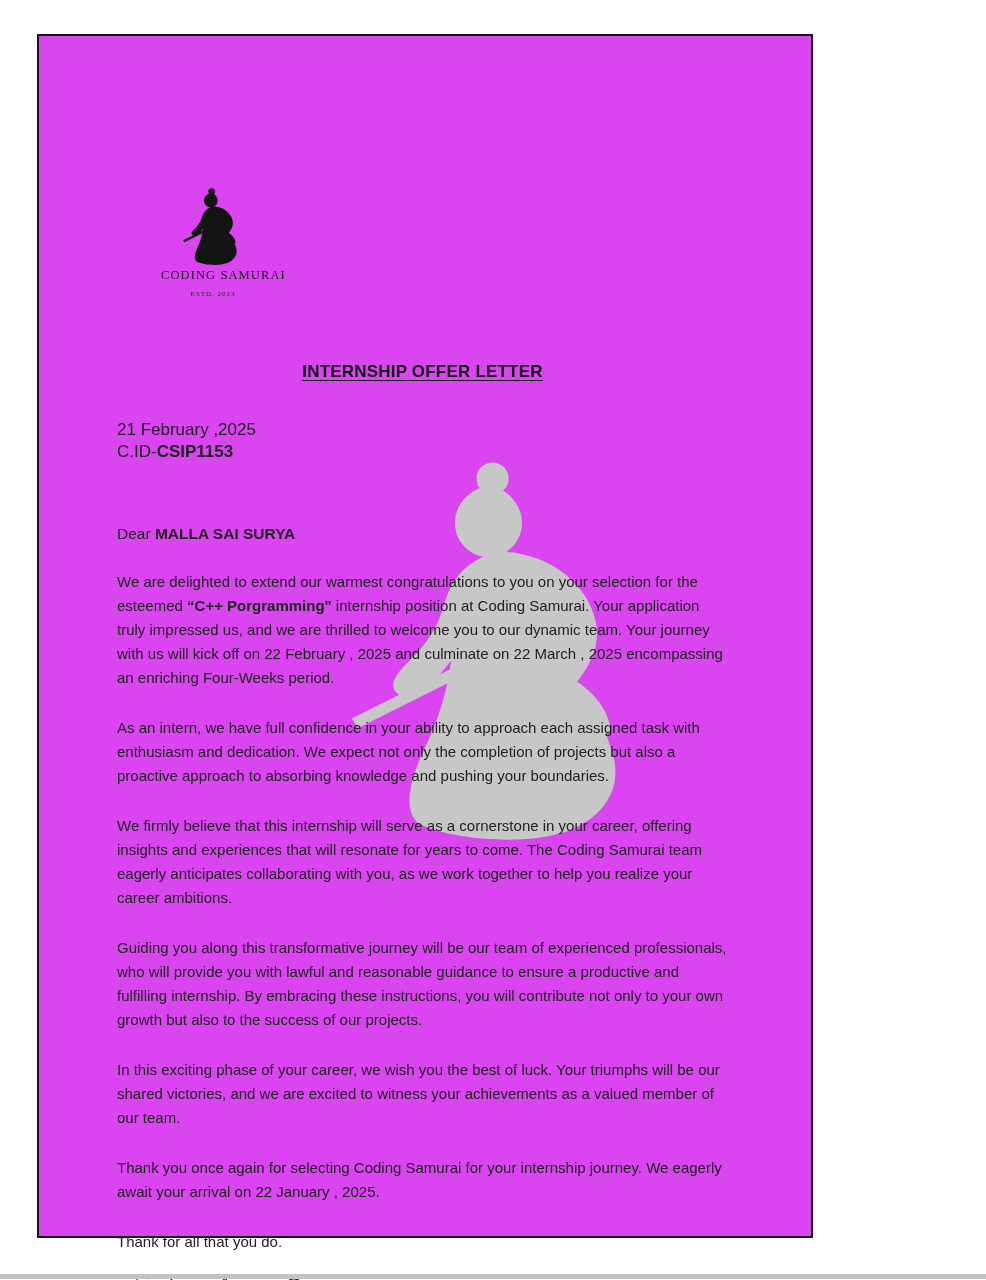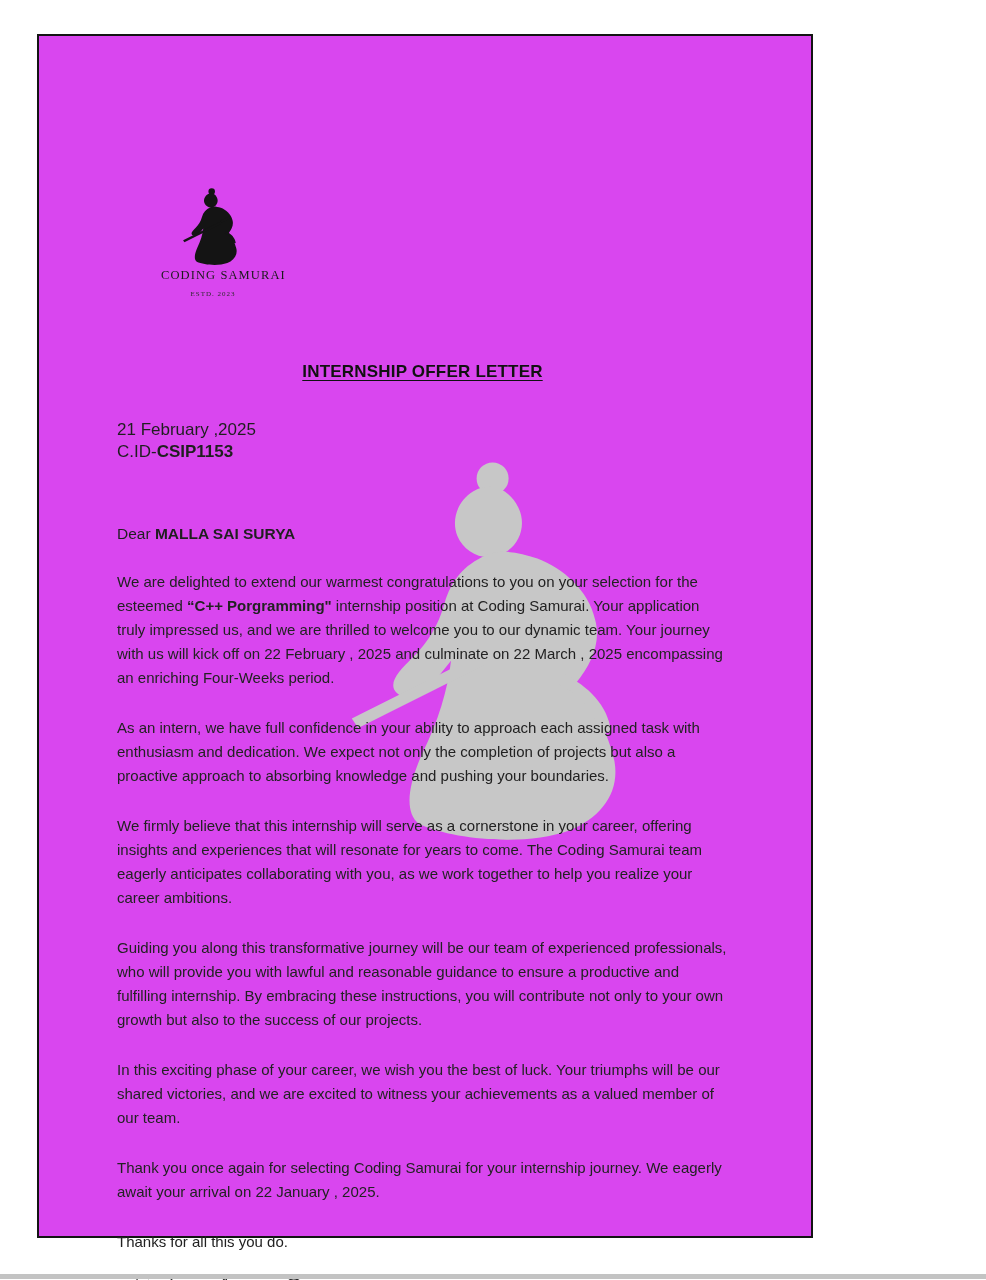--- a/index.html
+++ b/index.html
@@ -147,21 +147,21 @@
     <p class="para">As an intern, we have full confidence in your ability to approach each assigned task with enthusiasm and dedication. We expect not only the completion of projects but also a proactive approach to absorbing knowledge and pushing your boundaries.</p>
 
     <p class="para">We firmly believe that this internship will serve as a cornerstone in your career, offering insights and experiences that will resonate for years to come. The Coding Samurai team eagerly anticipates collaborating with you, as we work together to help you realize your career ambitions.</p>
 
     <p class="para">Guiding you along this transformative journey will be our team of experienced professionals, who will provide you with lawful and reasonable guidance to ensure a productive and fulfilling internship. By embracing these instructions, you will contribute not only to your own growth but also to the success of our projects.</p>
 
     <p class="para">In this exciting phase of your career, we wish you the best of luck. Your triumphs will be our shared victories, and we are excited to witness your achievements as a valued member of our team.</p>
 
     <p class="para">Thank you once again for selecting Coding Samurai for your internship journey. We eagerly await your arrival on 22 January , 2025.</p>
 
-    <p class="para">Thanks for all this you do.</p>
+    <p class="para">Thank for all that you do.</p>
 
     <svg class="signature-svg" viewBox="0 0 300 60" fill="none" stroke="#2b2b2b" stroke-width="1.6" stroke-linecap="round" aria-label="Mohd Arham Qasim">
       <path d="M6,42 C9,26 12,16 14,15 C15,21 15,33 17,41 C20,31 23,19 26,16 C27,22 27,35 30,42 C33,37 36,32 39,33 C43,34 42,41 38,42 C35,43 35,37 40,35 C43,34 46,36 47,40 C49,31 50,21 51,13 C51,21 51,33 53,40 C55,44 59,41 61,36 C63,32 66,29 68,32 C70,35 68,41 64,42 C61,43 61,37 65,34 C68,32 70,26 69,18 C69,26 70,37 73,43"></path>
       <path d="M92,45 C97,31 103,19 109,12 C111,19 112,32 113,43 M96,32 C101,30 107,29 112,29"></path>
       <path d="M119,41 C121,35 124,32 126,34 C125,39 124,43 123,45 C126,38 130,33 133,34 C135,35 134,40 133,43 C136,36 139,33 142,34 C144,35 143,41 142,44 C145,39 148,35 151,35 C154,36 153,42 152,45"></path>
       <path d="M176,29 C171,21 176,12 184,14 C192,16 194,27 186,33 C180,37 172,35 174,28 C176,23 184,24 190,28 C198,34 212,37 224,33"></path>
       <path d="M228,37 C231,32 235,31 236,34 C236,38 233,41 231,41 C235,39 240,36 243,37 C245,39 244,43 243,45 C246,40 249,37 252,38 C254,39 254,43 253,45 C256,41 260,38 263,39 C266,40 265,45 264,47"></path>
       <path d="M240,26 C243,23 247,23 250,25"></path>
     </svg>
 

